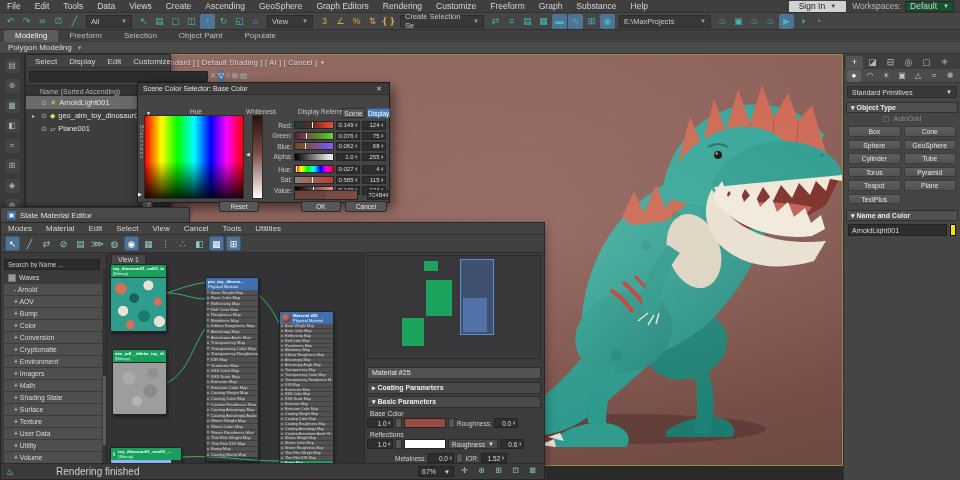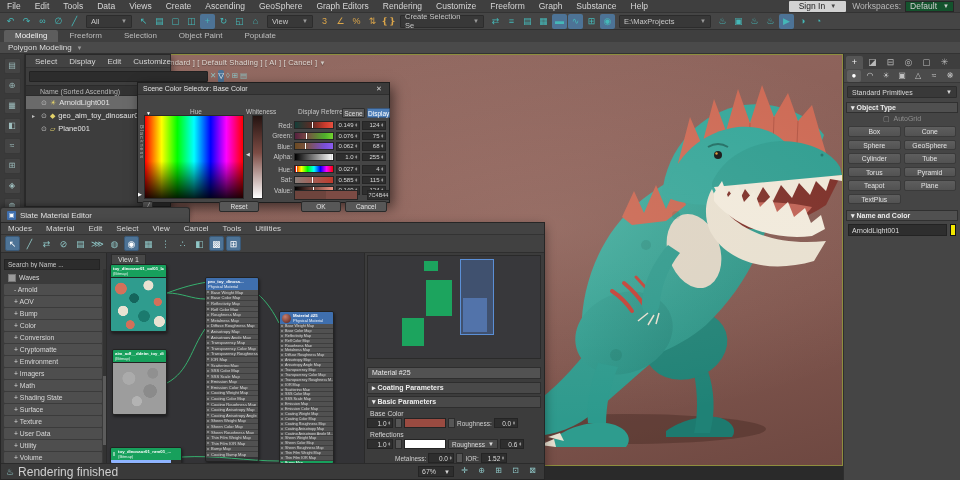--- a/index.html
+++ b/index.html
@@ -210,21 +210,21 @@
   .vbox { height:10px; background:#2e2e2e; border:1px solid #242424; color:#dcdcdc; font-size:6.5px;
     display:flex; align-items:center; justify-content:flex-end; padding:0 1px; gap:1px; }
   .mini { width:7px; height:10px; background:#565656; border:1px solid #2c2c2c; }
   .swatch { height:10px; border:1px solid #242424; }
   .plab { font-size:6.5px; color:#d0d0d0; }
   .pddl { height:10px; background:#4a4a4a; border:1px solid #2c2c2c; font-size:6.5px; color:#dcdcdc;
     display:flex; align-items:center; padding:0 3px; gap:3px; }
   .me-bottom { position:absolute; left:0; bottom:0; width:543px; height:16px; background:#3a3a3a;
     border-top:1px solid #2b2b2b; display:flex; align-items:center; padding:0 5px; gap:4px; }
   .me-status-icon { color:#8fc6c6; font-size:9px; }
-  .me-status { font-size:12px; color:#cfcfcf; }
+  .me-status { font-size:10px; color:#cfcfcf;margin-left:38px; }
   .zoombox { margin-left:auto; width:36px; height:11px; background:#2e2e2e; border:1px solid #242424;
     color:#d6d6d6; font-size:7px; display:flex; align-items:center; justify-content:space-between;
     padding:0 3px; }
   .nav-icon { width:13px; height:13px; line-height:12px; text-align:center; color:#8fc6c6;
     font-size:8px; border-radius:2px; }
 
   
   .cpanel { left:843px; top:54px; width:117px; height:426px; background:#454545;
     border-left:1px solid #2e2e2e; }
   .cp-tabs { height:15px; display:flex; align-items:flex-end; padding:0 2px; gap:1px;

